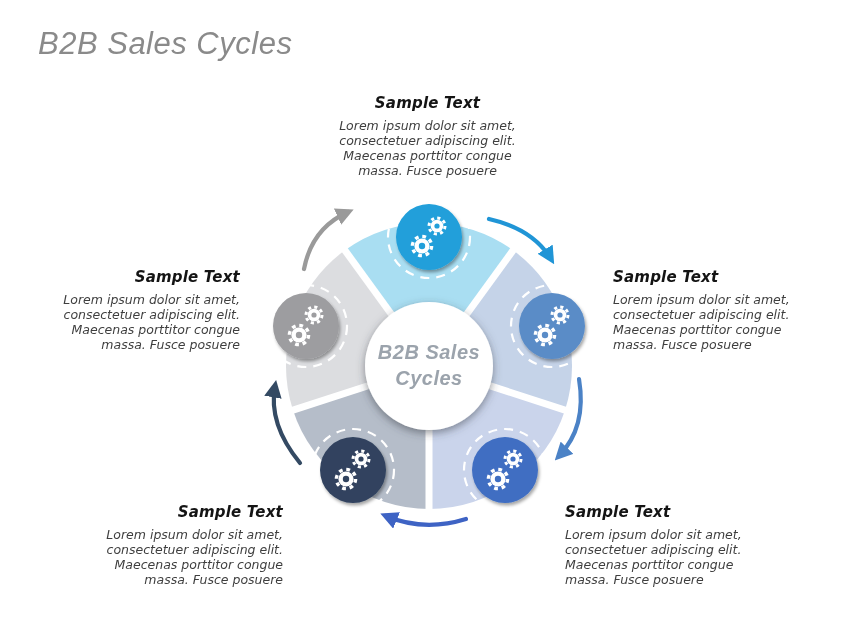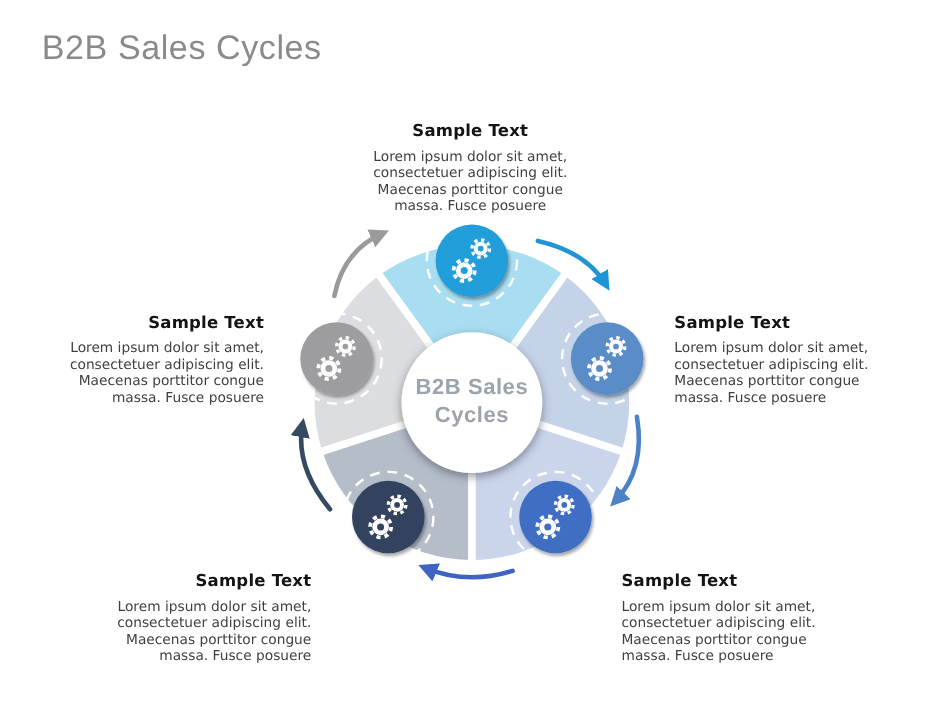--- a/index.html
+++ b/index.html
@@ -9,40 +9,41 @@
     --body_color:#3f3f3f;
     --center_color:#9ba3ac;
   }
   html,body{margin:0;padding:0;background:#e8e8e8;}
   .slide{
     position:relative;
     width:853px;height:640px;
     background:var(--background);
     overflow:hidden;
     font-family:"DejaVu Sans","Liberation Sans",sans-serif;
+    font-style:italic;
   }
   .page-title{
     position:absolute;left:38px;top:26px;
     font-family:"Liberation Sans",sans-serif;
     font-size:31px;font-weight:400;letter-spacing:.5px;
     color:var(--title_color);
   }
   .diagram-svg{position:absolute;left:0;top:0;}
   .center-label{
     position:absolute;left:349px;top:339px;width:160px;
     text-align:center;
     font-family:"Liberation Sans",sans-serif;
     font-weight:bold;font-size:20px;line-height:1.3;
     letter-spacing:.5px;
     color:var(--center_color);
   }
   .tb{position:absolute;width:195px;}
   .tb-heading{
     font-weight:bold;font-size:15px;color:var(--heading_color);
-    margin-bottom:6px;letter-spacing:.2px;margin-top:16px;
+    margin-bottom:6px;letter-spacing:.2px;
   }
   .tb-body{font-size:12.5px;line-height:1.2;color:var(--body_color);}
   .tb-top{left:330px;top:94px;text-align:center;}
   .tb-right{left:613px;top:268px;text-align:left;}
   .tb-left{left:45px;top:268px;text-align:right;}
   .tb-bottom-right{left:565px;top:503px;text-align:left;}
   .tb-bottom-left{left:88px;top:503px;text-align:right;}
   .ring{fill:none;stroke:#ffffff;stroke-width:2.2;stroke-dasharray:9 7;}
   .gap-line{stroke:#ffffff;stroke-width:7;}
   .arrow{fill:none;stroke-width:4.2;stroke-linecap:round;}

